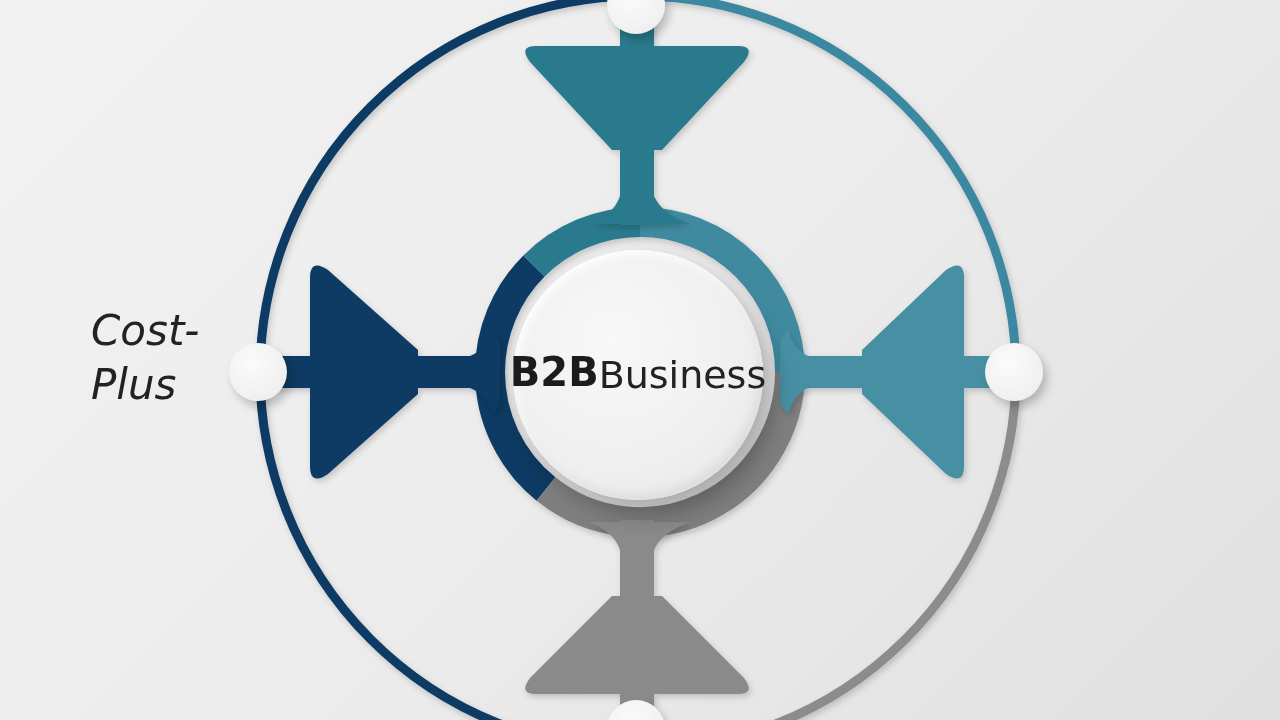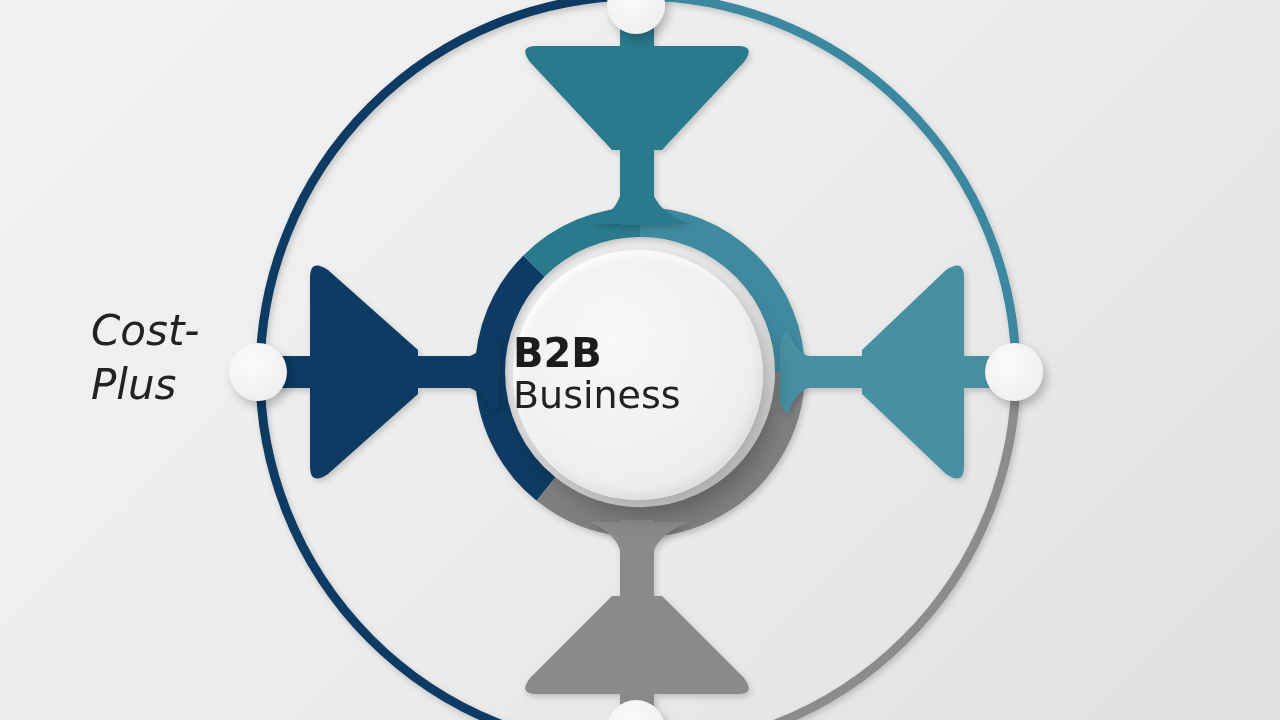--- a/index.html
+++ b/index.html
@@ -43,22 +43,22 @@
   .center-disc {
     position: absolute;
     left: 513px;
     top: 250px;
     width: 250px;
     height: 250px;
     border-radius: 50%;
     background: radial-gradient(circle at 40% 35%, #f8f8f8 0%, #efefef 60%, #e4e4e4 100%);
     box-shadow: 10px 14px 24px rgba(0,0,0,0.28), inset -4px -6px 10px rgba(0,0,0,0.06), inset 3px 4px 8px rgba(255,255,255,0.9);
     display: flex;
-    flex-direction: column;
-    align-items: flex-start;
+    flex-direction: row;
+    align-items: center;
     justify-content: center;
     text-align: center;
   }
   .center-title {
     font-size: 40px;
     font-weight: bold;
     color: #1c1c1c;
     line-height: 46px;
     margin-top: -6px;
   }

